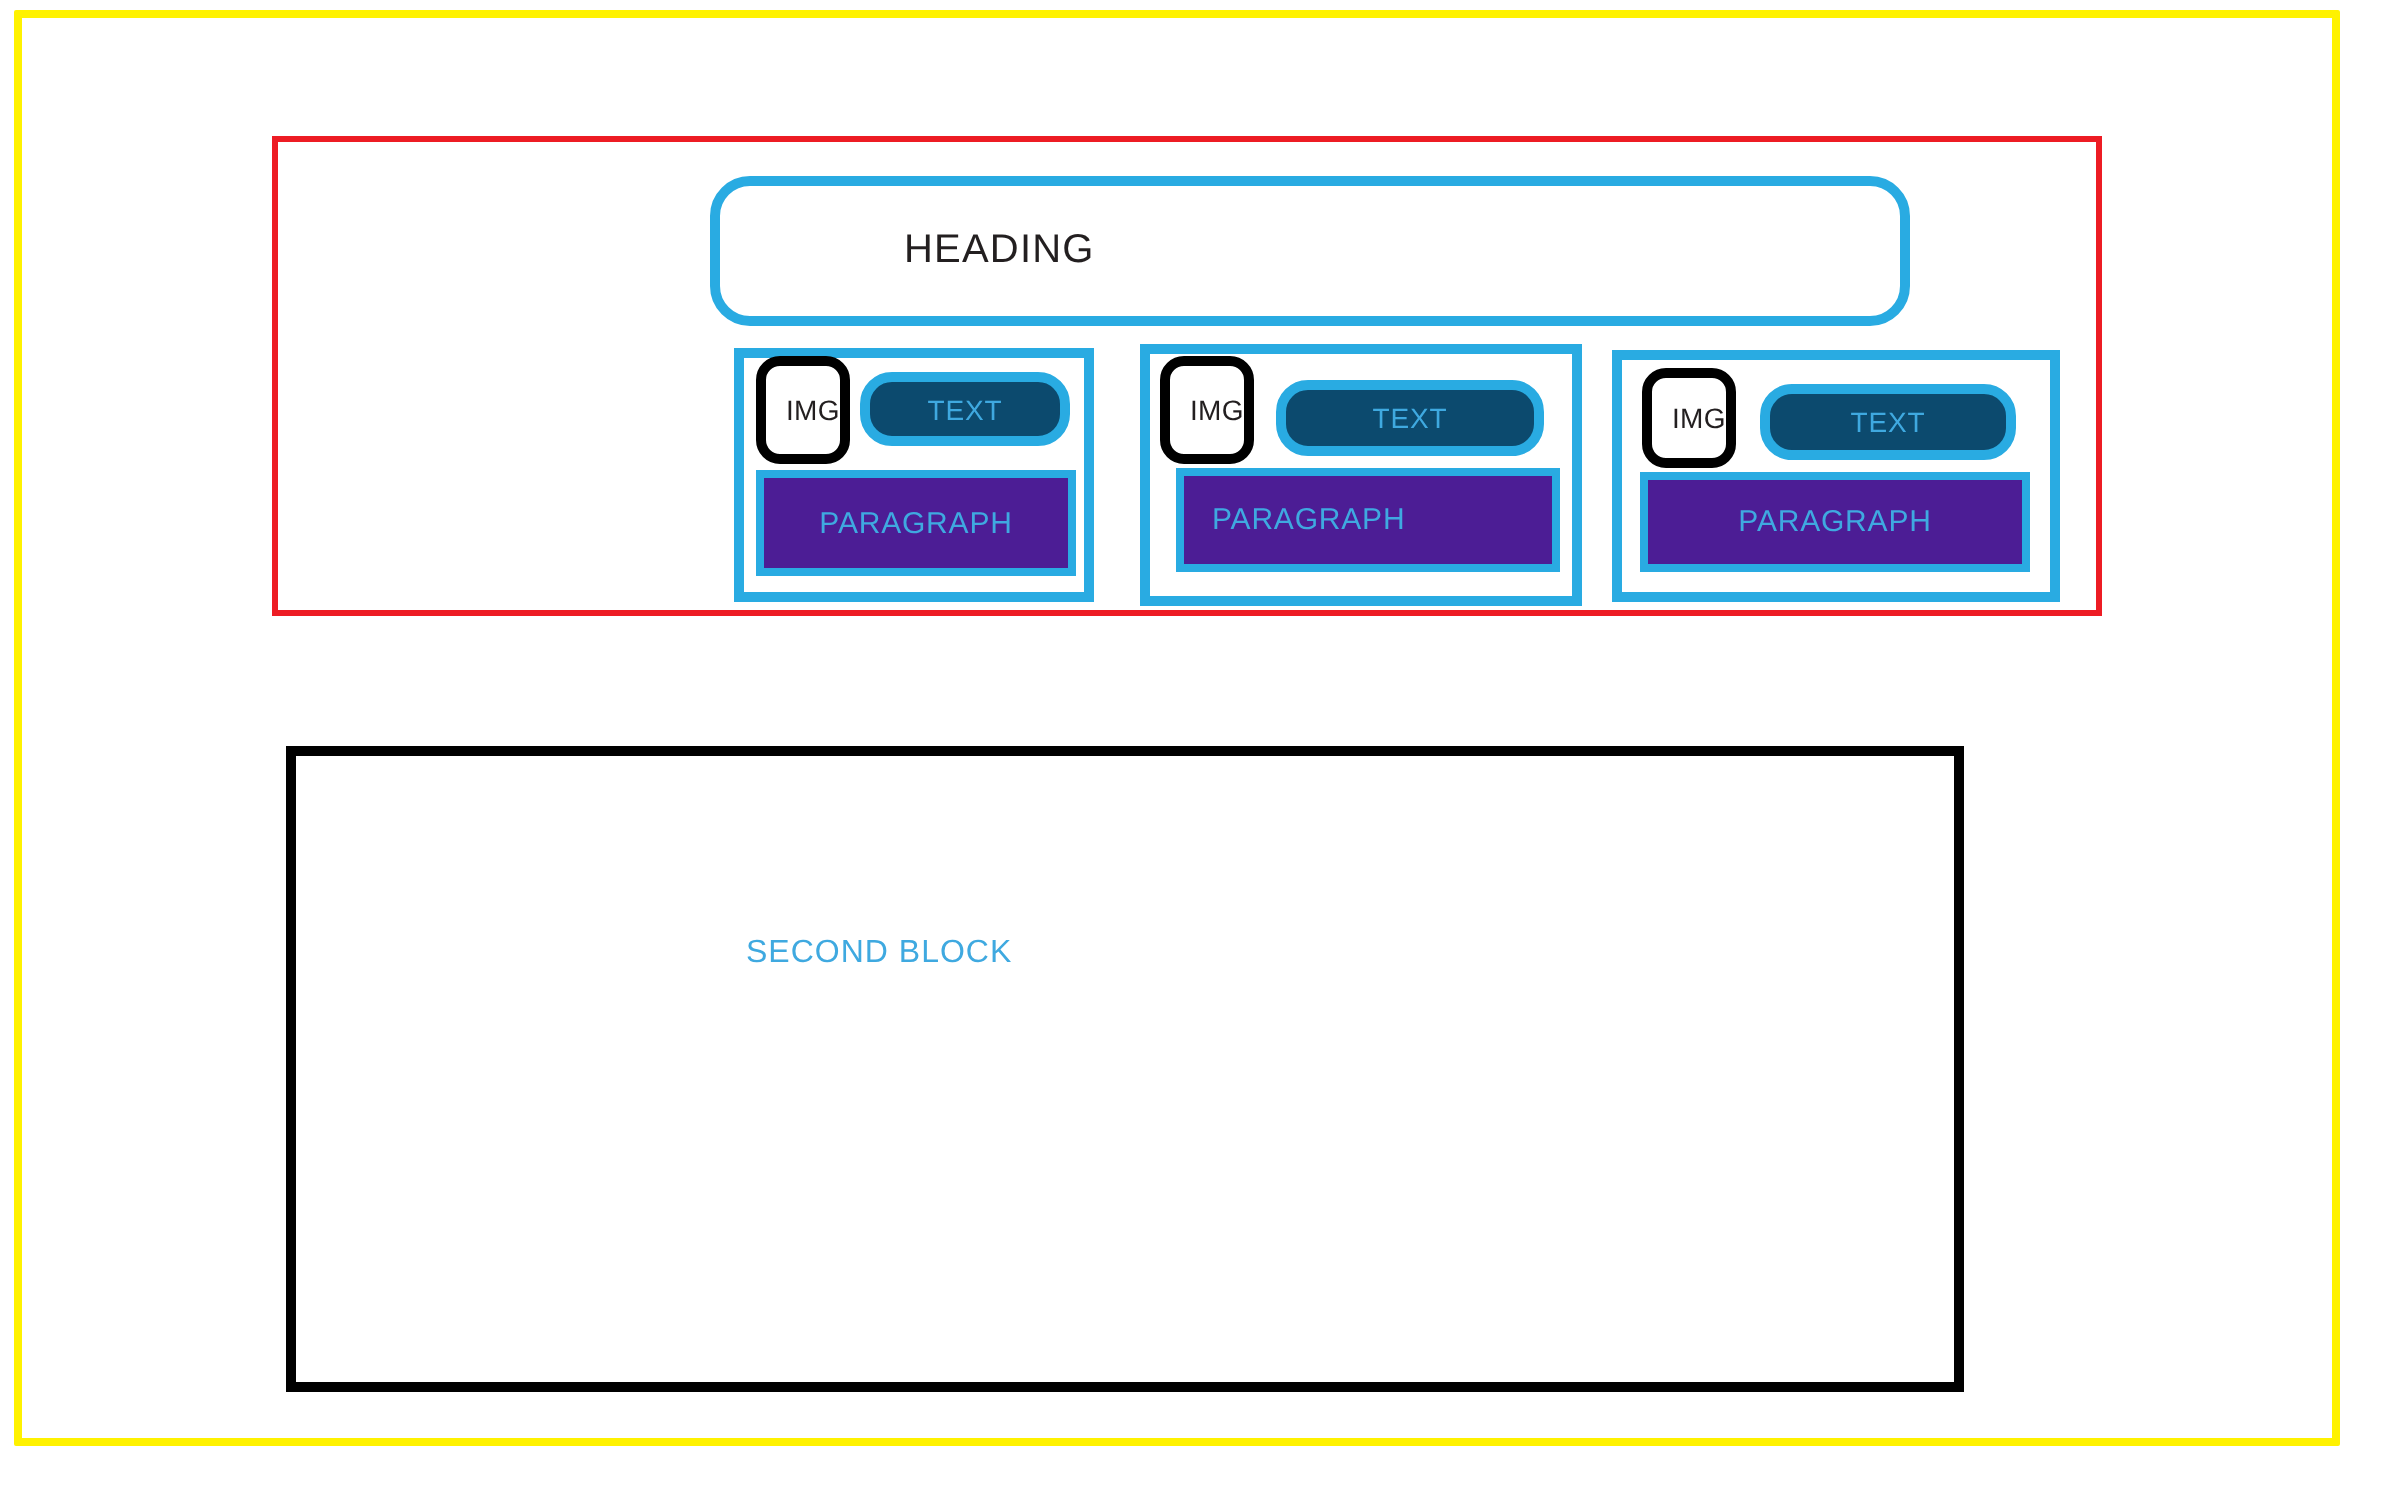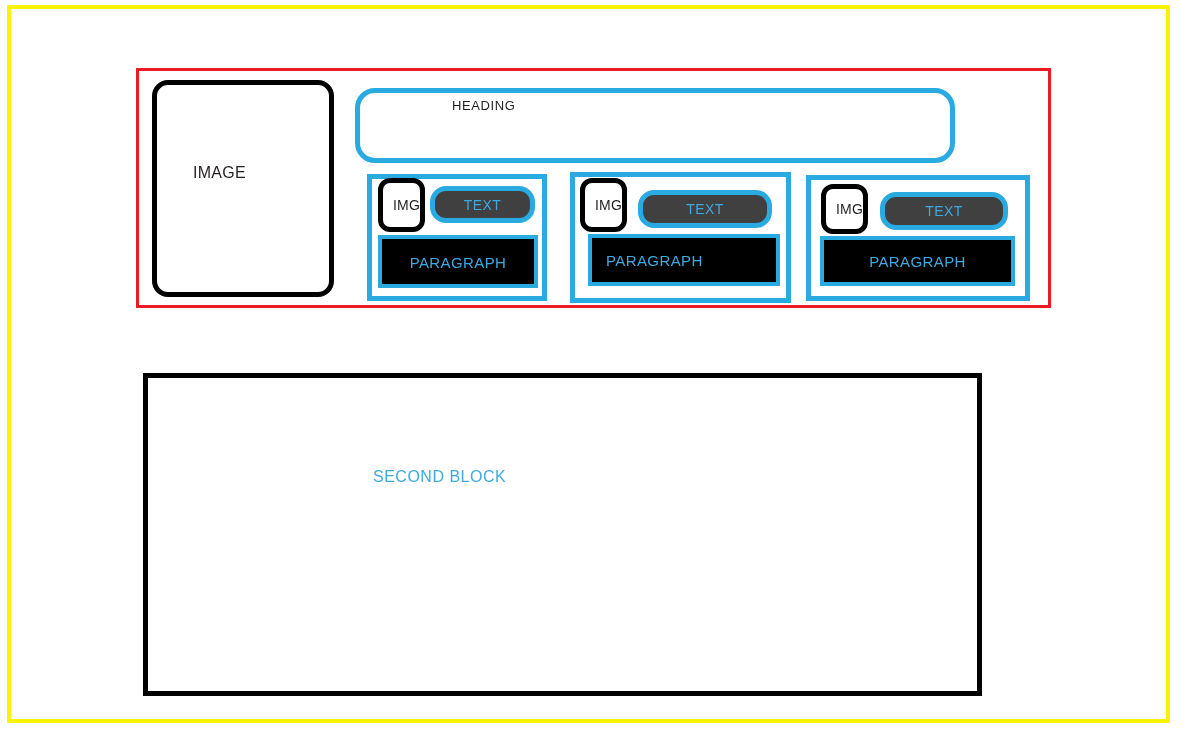--- a/index.html
+++ b/index.html
@@ -72,22 +72,22 @@
     width: 600px;
     height: 75px;
     border: 5px solid #29abe2;
     border-radius: 20px;
     box-sizing: border-box;
     background: #ffffff;
   }
   .heading-box .label {
     position: absolute;
     left: 92px;
-    top: 5px;
-    font-size: 13px;
+    top: 21px;
+    font-size: 20px;
     color: #231f20;
     letter-spacing: 0.6px;
     white-space: nowrap;
   }
 
   
   .card {
     position: absolute;
     border: 5px solid #29abe2;
     box-sizing: border-box;
@@ -120,21 +120,21 @@
   .img-1 { left: 378px; top: 178px; width: 47px; height: 54px; }
   .img-2 { left: 580px; top: 178px; width: 47px; height: 54px; }
   .img-3 { left: 821px; top: 184px; width: 47px; height: 50px; }
 
   
   .text-pill {
     position: absolute;
     border: 5px solid #29abe2;
     border-radius: 16px;
     box-sizing: border-box;
-    background: #404040;
+    background: #0c4a6e;
     z-index: 3;
   }
   .text-pill .label {
     position: absolute;
     left: 0;
     right: 0;
     top: 50%;
     transform: translateY(-50%);
     text-align: center;
     font-size: 14px;
@@ -143,21 +143,21 @@
   }
   .text-1 { left: 430px; top: 186px; width: 105px; height: 37px; }
   .text-2 { left: 638px; top: 190px; width: 134px; height: 38px; }
   .text-3 { left: 880px; top: 192px; width: 128px; height: 38px; }
 
   
   .para-box {
     position: absolute;
     border: 4px solid #29abe2;
     box-sizing: border-box;
-    background: #000000;
+    background: #4c1d95;
     z-index: 3;
   }
   .para-box .label {
     position: absolute;
     left: 0;
     right: 0;
     top: 50%;
     transform: translateY(-50%);
     text-align: center;
     font-size: 15px;
@@ -192,23 +192,20 @@
 </style>
 </head>
 <body>
 
 <div id="canvas">
 
   <div class="page-frame"></div>
 
   <div class="hero-frame"></div>
 
-  <div class="image-box">
-    <span class="label">IMAGE</span>
-  </div>
 
   <div class="heading-box">
     <span class="label">HEADING</span>
   </div>
 
   <div class="card card-1"></div>
   <div class="img-box img-1">
     <span class="label">IMG</span>
   </div>
   <div class="text-pill text-1">

